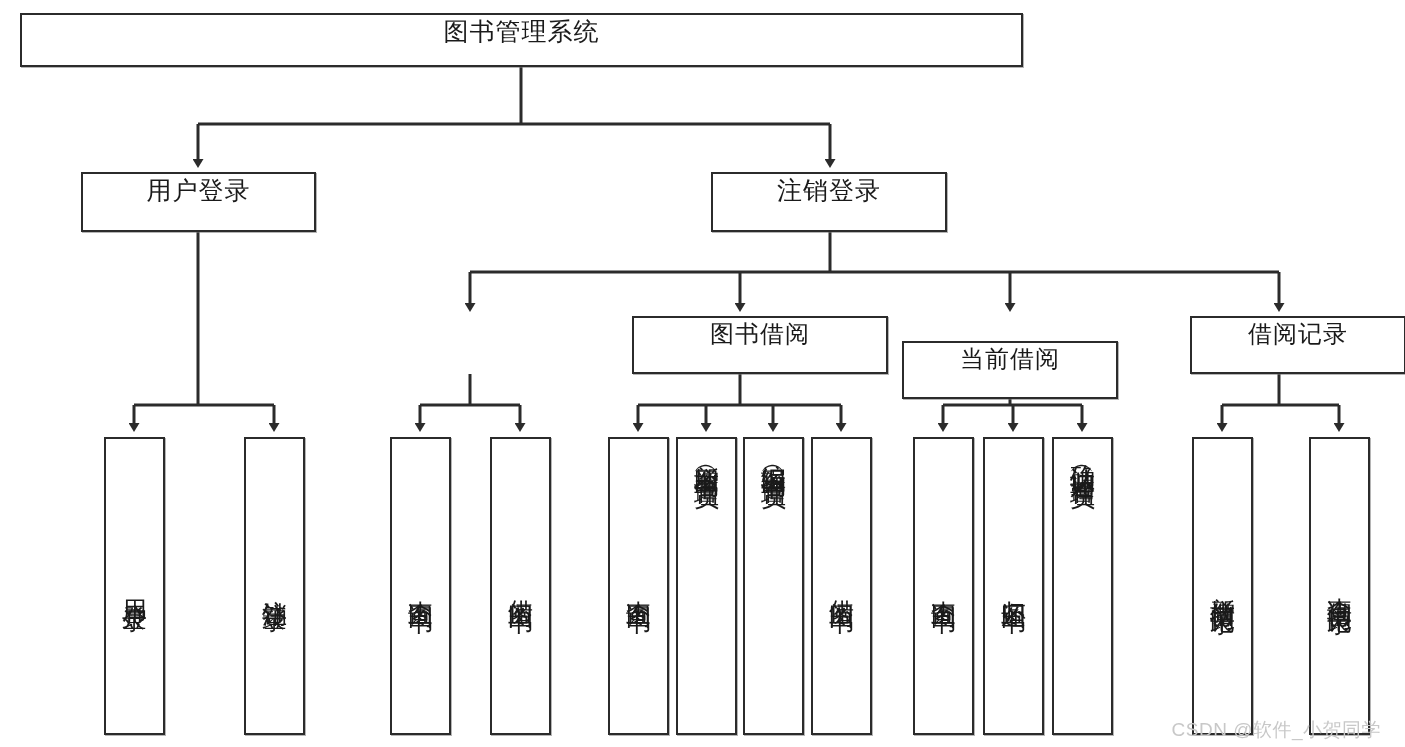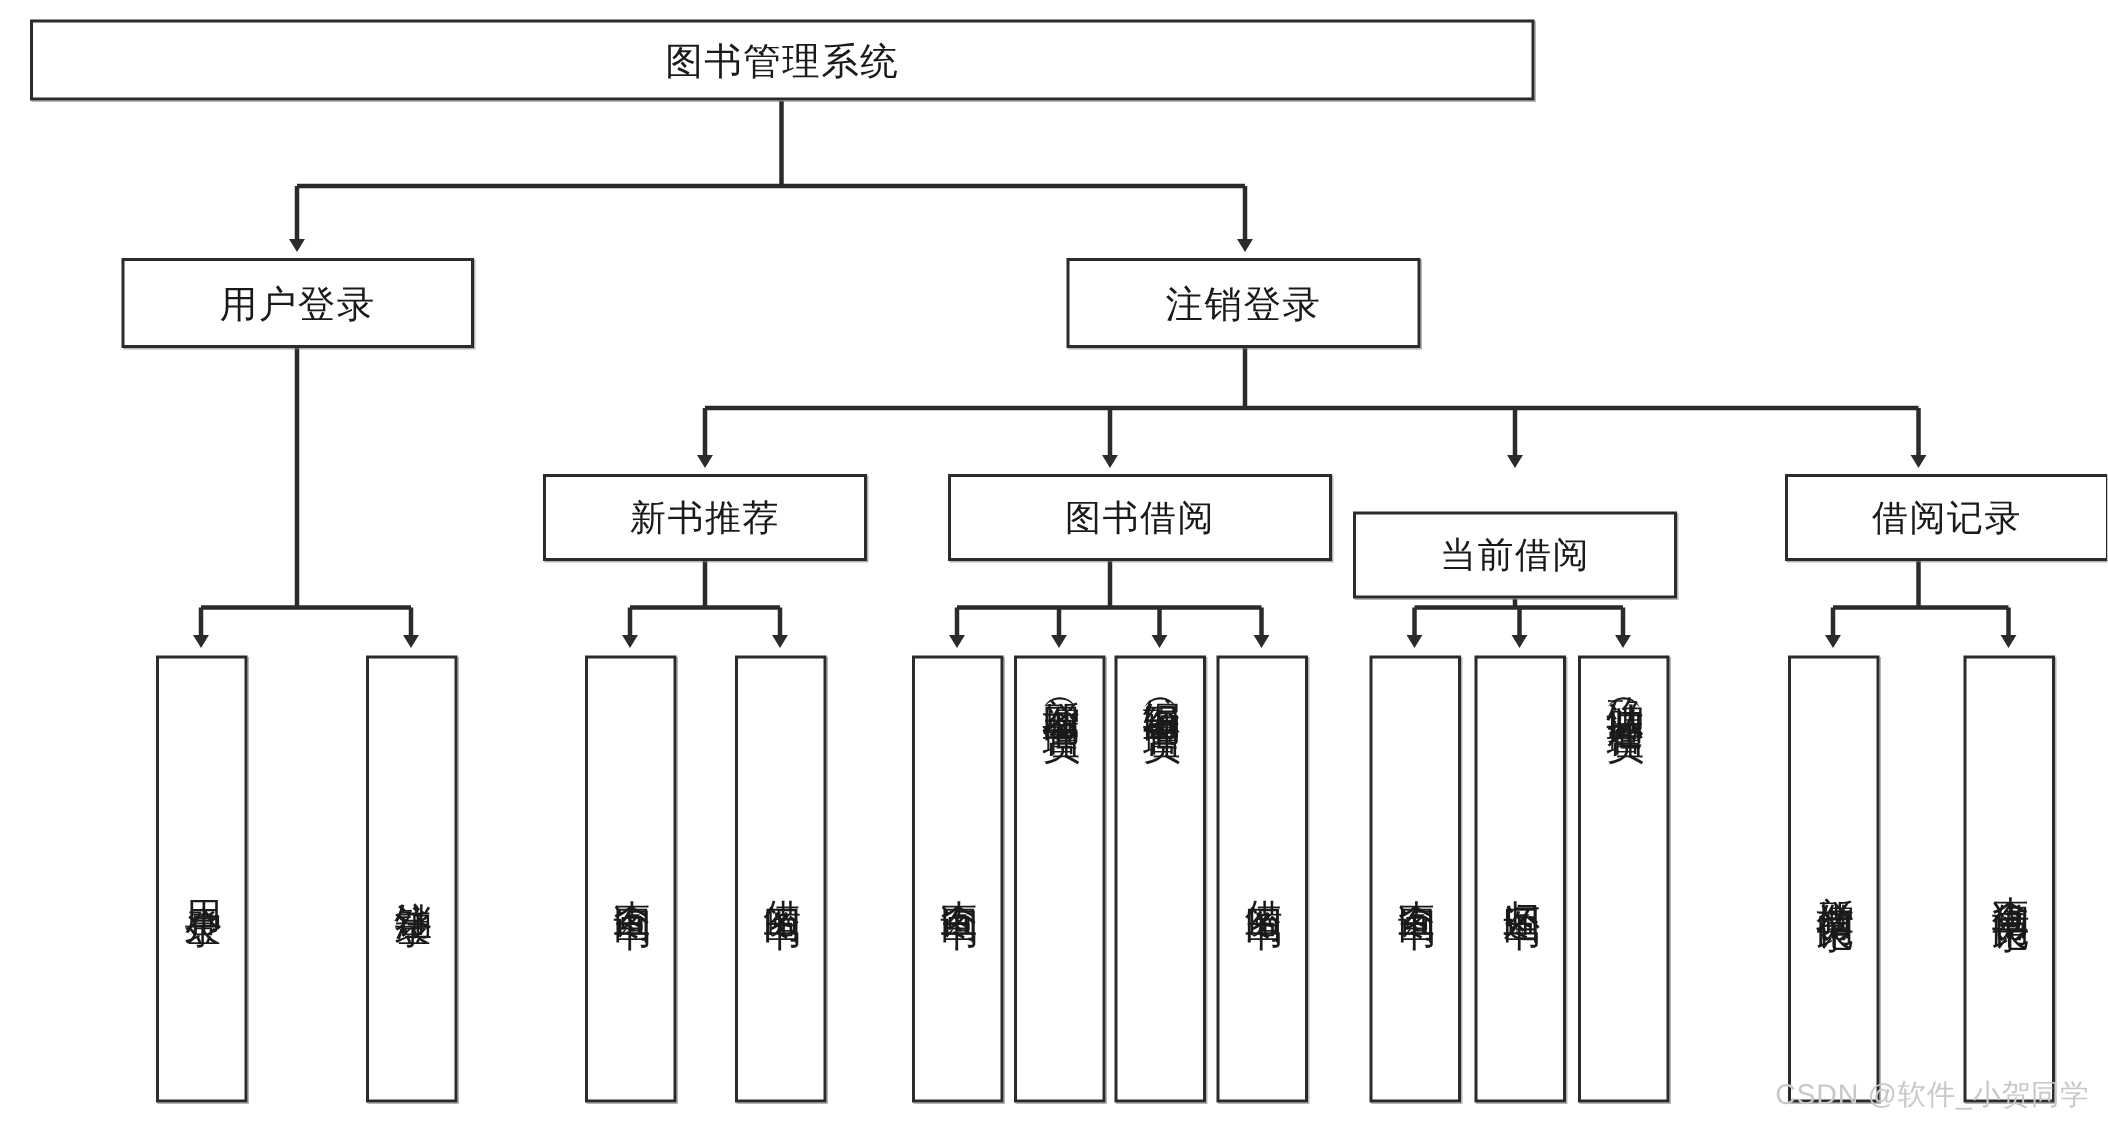--- a/index.html
+++ b/index.html
@@ -25,21 +25,21 @@
     width: 1405px;
     height: 747px;
     pointer-events: none;
   }
   .node {
     position: absolute;
     box-sizing: border-box;
     background: #ffffff;
     border: 2px solid #2b2b2b;
     display: flex;
-    align-items: center;
+    align-items: flex-start;
     justify-content: center;
     color: #1a1a1a;
     box-shadow: 1px 1px 0 0 rgba(120,120,120,0.55);
   }
   .node .label {
     display: block;
     text-align: center;
     letter-spacing: 1px;
     white-space: nowrap;
   }
@@ -67,21 +67,21 @@
     width: 100%;
     height: 100%;
     display: flex;
     align-items: center;
     justify-content: center;
   }
   .leaf-inner.top { align-items: flex-start; padding-top: 6px; }
 
   .watermark {
     position: absolute;
-    right: 12px;
+    right: 24px;
     bottom: 4px;
     font-size: 19px;
     color: #c8c8c8;
     letter-spacing: 0.5px;
     white-space: nowrap;
     user-select: none;
   }
 </style>
 </head>
 <body>
@@ -142,23 +142,20 @@
     <span class="label">图书管理系统</span>
   </div>
 
   <div class="node node-l2" style="left:81px; top:172px; width:235px; height:60px;">
     <span class="label">用户登录</span>
   </div>
   <div class="node node-l2" style="left:711px; top:172px; width:236px; height:60px;">
     <span class="label">注销登录</span>
   </div>
 
-  <div class="node node-l3" style="left:362px; top:316px; width:216px; height:58px;">
-    <span class="label">新书推荐</span>
-  </div>
   <div class="node node-l3" style="left:632px; top:316px; width:256px; height:58px;">
     <span class="label">图书借阅</span>
   </div>
   <div class="node node-l3" style="left:902px; top:316px; width:216px; height:58px;margin-top:25px;">
     <span class="label">当前借阅</span>
   </div>
   <div class="node node-l3" style="left:1172px; top:316px; width:216px; height:58px;margin-left:18px;">
     <span class="label">借阅记录</span>
   </div>
 

